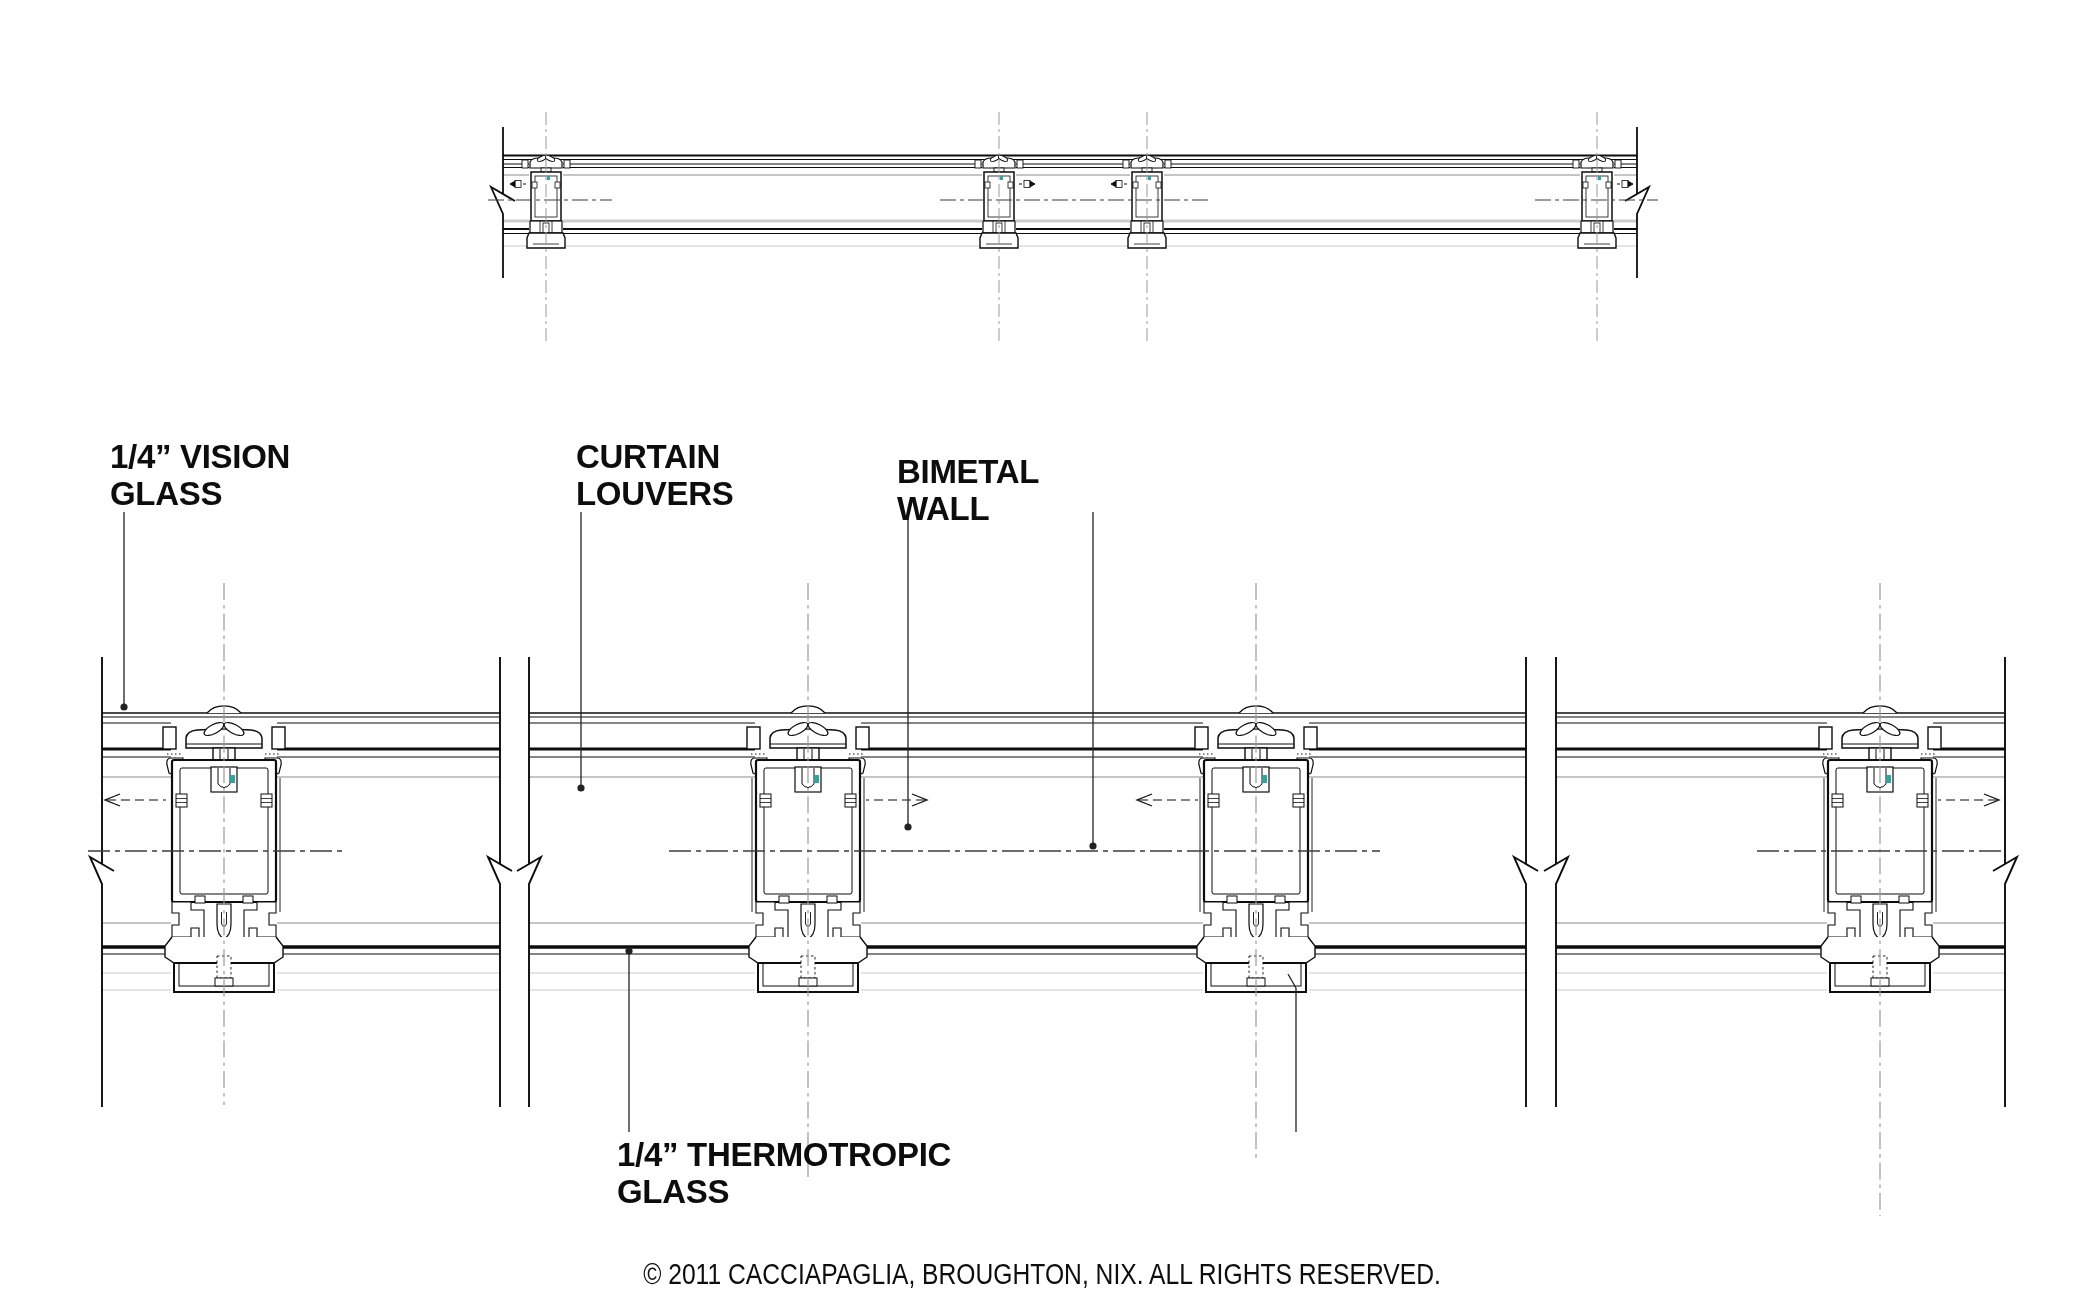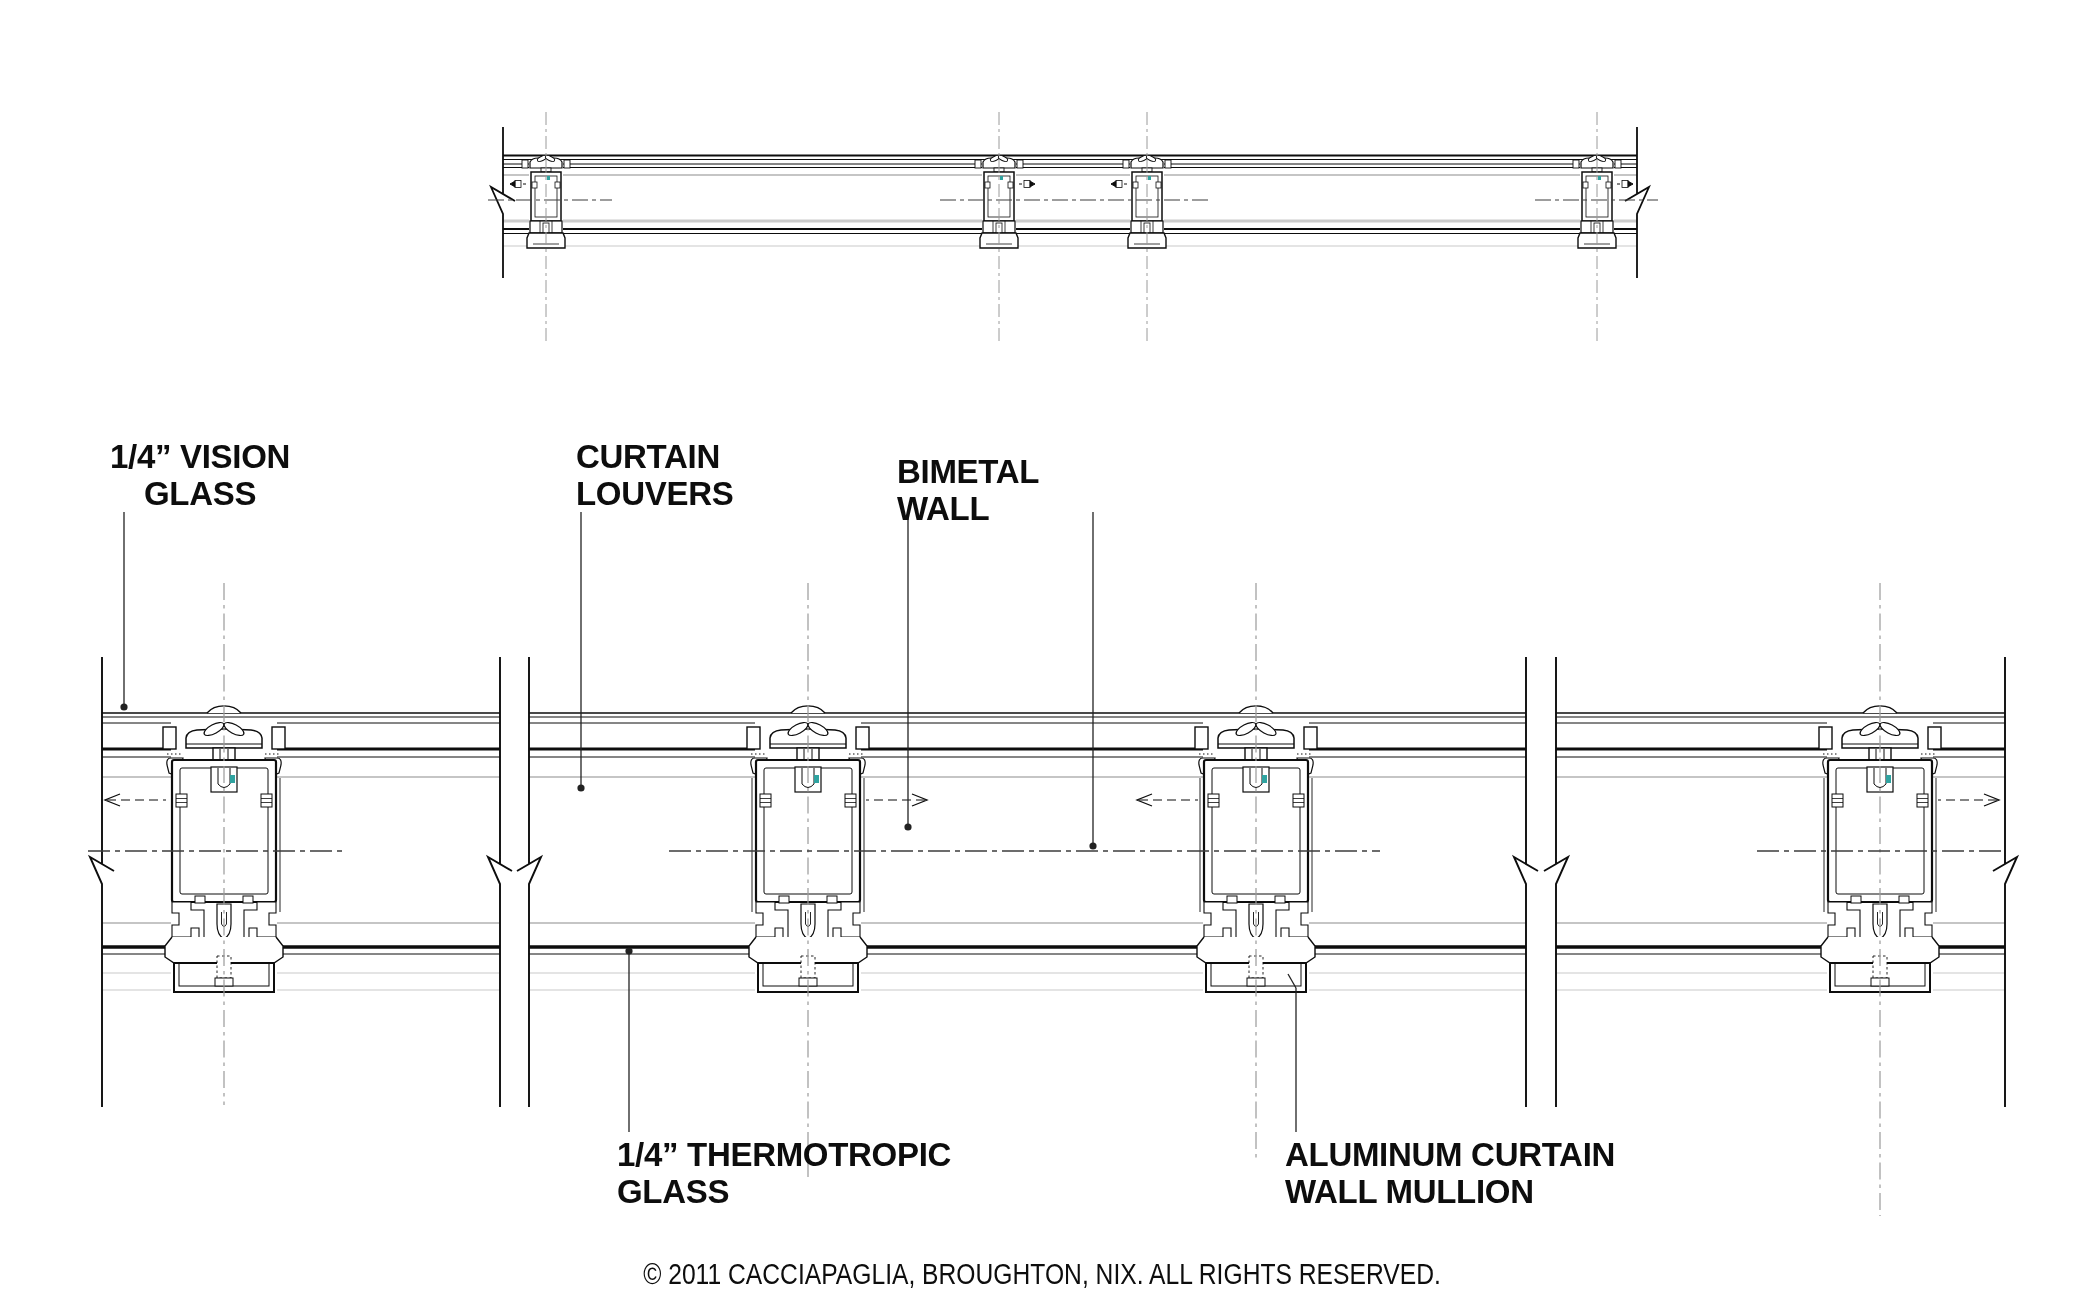--- a/index.html
+++ b/index.html
@@ -367,35 +367,31 @@
           <line x1="629" y1="951" x2="629" y2="1132" stroke="#222222" stroke-width="1.3"></line>
           <circle cx="629" cy="951" r="3.6" fill="#222222"></circle>
         </g>
         <g>
           <line x1="1296" y1="988" x2="1296" y2="1132" stroke="#222222" stroke-width="1.3"></line>
           <line x1="1296" y1="988" x2="1288" y2="974" stroke="#222222" stroke-width="1.3"></line>
         </g>
       </g>
     </svg>
 
-  <div class="label" style="left: 110px; top: 438px; text-align: center;">
+  <div class="label" style="left: 110px; top: 438px;">
     <span>1/4” VISION</span>
     <span>GLASS</span>
   </div>
   <div class="label" style="left: 576px; top: 438px;">
     <span>CURTAIN</span>
     <span>LOUVERS</span>
   </div>
   <div class="label" style="left: 897px; top: 453px;">
     <span>BIMETAL</span>
     <span>WALL</span>
   </div>
   <div class="label" style="left: 617px; top: 1136px;">
     <span>1/4” THERMOTROPIC</span>
     <span>GLASS</span>
   </div>
-  <div class="label" style="left: 1285px; top: 1136px;">
-    <span>ALUMINUM CURTAIN</span>
-    <span>WALL MULLION</span>
-  </div>
 
   <div id="copyright" style="left: 1042px; top: 1258px;">© 2011 CACCIAPAGLIA, BROUGHTON, NIX. ALL RIGHTS RESERVED.</div>
 </div>
 
 </body></html>

